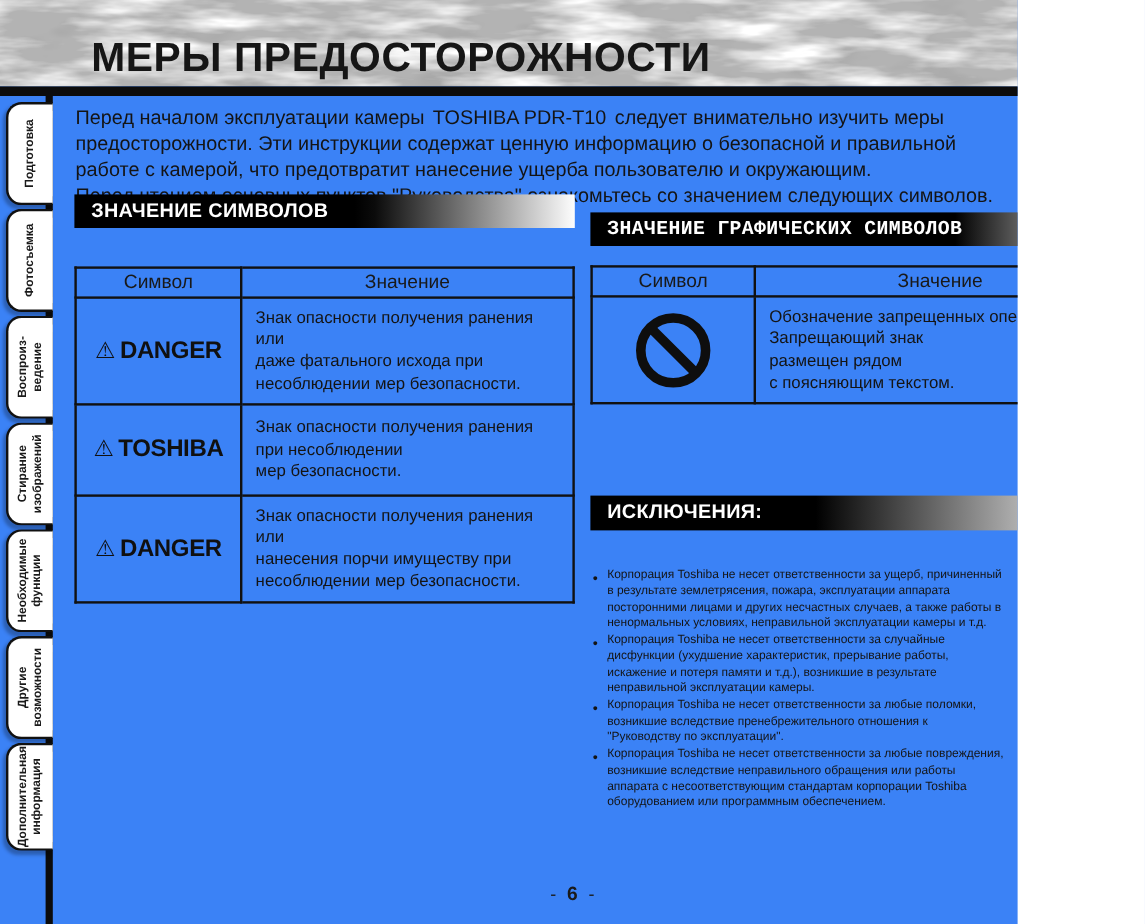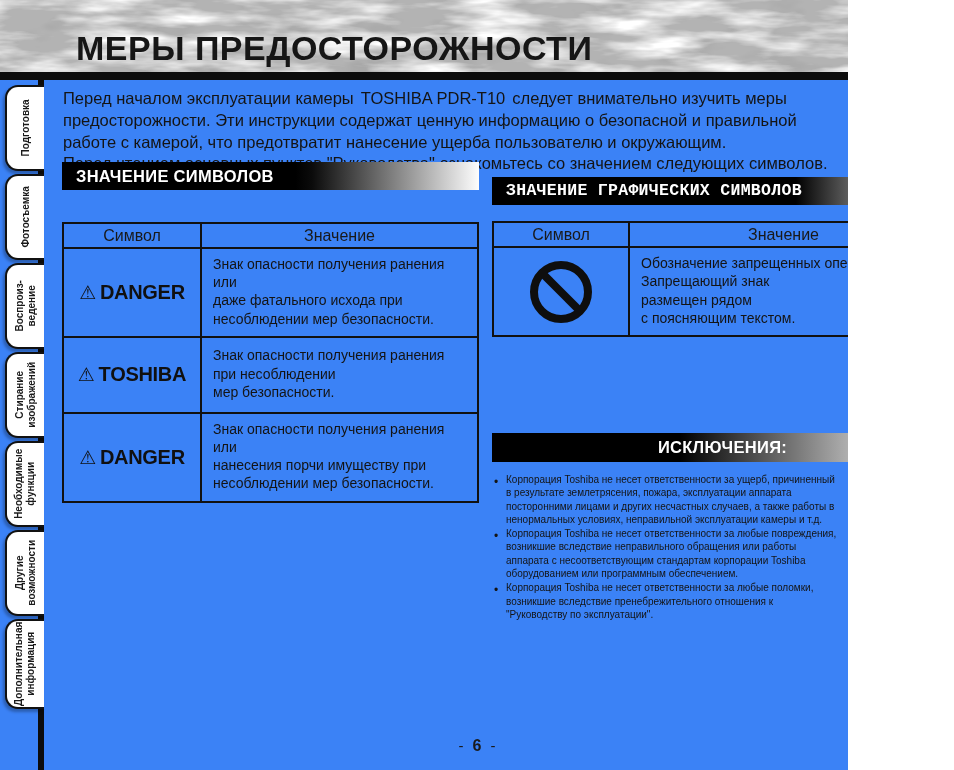--- a/index.html
+++ b/index.html
@@ -28,22 +28,22 @@
   .intro .model{font-weight:normal;padding:0 7px;white-space:nowrap;text-align:center;}
 
   
   .secbar{position:absolute;height:28px;color:#fff;font-weight:bold;font-size:16.5px;
           line-height:28px;letter-spacing:.3px;padding-left:14px;box-sizing:border-box;
           white-space:nowrap;}
   .secbar.left{left:62px;top:162px;width:417px;
           background:linear-gradient(90deg,#000 0%,#000 56%,#0b0b0b 60%,#fdfdfd 100%);}
   .secbar.right{left:492px;top:177px;width:447px;
           background:linear-gradient(90deg,#000 0%,#000 68%,#fff 100%);font-family:Liberation Mono, monospace;}
-  .secbar.excl{left:492px;top:433px;width:447px;height:29px;line-height:29px;
-          background:linear-gradient(90deg,#000 0%,#000 42%,#fff 97%);text-align:center;}
+  .secbar.excl{left:492px;top:413px;width:447px;height:29px;line-height:29px;
+          background:linear-gradient(90deg,#000 0%,#000 42%,#fff 97%);}
 
   
   table{border-collapse:collapse;table-layout:fixed;}
   td,th{border:2px solid #111;padding:0;vertical-align:middle;}
   .tbl-left{position:absolute;left:62px;top:222px;width:417px;}
   .tbl-right{position:absolute;left:492px;top:221px;width:447px;}
   th.colhead{height:23px;font-weight:normal;font-size:16px;text-align:center;color:#191919;}
   .sym-cell{text-align:center;}
   .mean-cell{font-size:14px;line-height:1.3;padding:6px 6px 8px 11px;
              white-space:pre-line;color:#141414;}
@@ -195,27 +195,33 @@
 
   <div class="secbar excl">ИСКЛЮЧЕНИЯ:</div>
   <div class="bullets">
     <div class="bullet">
         <span class="bullet-text">Корпорация Toshiba не несет ответственности за ущерб, причиненный
 в результате землетрясения, пожара, эксплуатации аппарата
 посторонними лицами и других несчастных случаев, а также работы в
 ненормальных условиях, неправильной эксплуатации камеры и т.д.</span>
       </div>
     <div class="bullet">
+        <span class="bullet-text">Корпорация Toshiba не несет ответственности за случайные
+дисфункции (ухудшение характеристик, прерывание работы,
+искажение и потеря памяти и т.д.), возникшие в результате
+неправильной эксплуатации камеры.</span>
+      </div>
+    <div class="bullet">
+        <span class="bullet-text">Корпорация Toshiba не несет ответственности за любые поломки,
+возникшие вследствие пренебрежительного отношения к
+"Руководству по эксплуатации".</span>
+      </div>
+    <div class="bullet">
         <span class="bullet-text">Корпорация Toshiba не несет ответственности за любые повреждения,
 возникшие вследствие неправильного обращения или работы
 аппарата с несоответствующим стандартам корпорации Toshiba
 оборудованием или программным обеспечением.</span>
       </div>
-    <div class="bullet">
-        <span class="bullet-text">Корпорация Toshiba не несет ответственности за любые поломки,
-возникшие вследствие пренебрежительного отношения к
-"Руководству по эксплуатации".</span>
-      </div>
   </div>
 
   <div class="footer"><span>-</span><span class="num">6</span><span>-</span></div>
 
 </div>
 
 </body></html>

